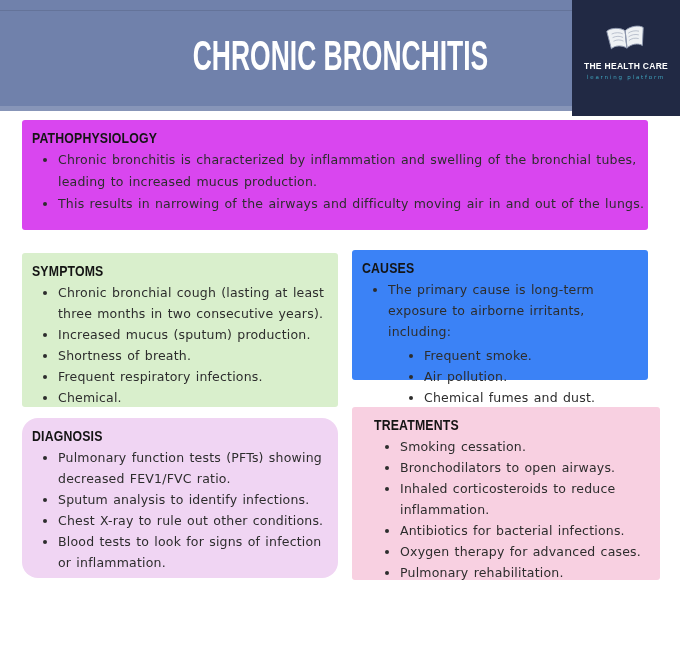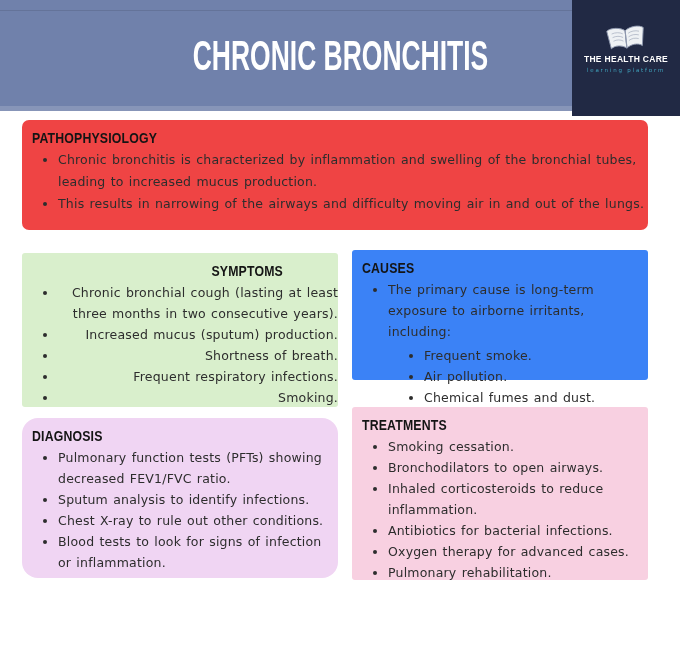--- a/index.html
+++ b/index.html
@@ -27,34 +27,34 @@
     transform:scaleX(0.63);transform-origin:center;white-space:nowrap;
     letter-spacing:0px;
   }
   .logo{
     position:absolute;right:0;top:0;width:108px;height:116px;
     background:#212944;display:flex;flex-direction:column;
     align-items:center;justify-content:flex-start;z-index:2;
   }
   .logo svg{margin-top:24px;}
   .logo-name{
-    margin-top:0;color:#ffffff;font-family:"Liberation Sans",sans-serif;
+    margin-top:7px;color:#ffffff;font-family:"Liberation Sans",sans-serif;
     font-weight:bold;font-size:8.5px;letter-spacing:0.3px;white-space:nowrap;
   }
   .logo-tagline{
     margin-top:3px;color:#3fa3bd;font-size:5.5px;letter-spacing:1.8px;
     white-space:nowrap;font-family:"DejaVu Sans",sans-serif;
   }
   
   .card{position:absolute;border-radius:3px;}
-  #patho     {left:22px; top:120px;width:626px;height:110px;background:#ef4444;border-radius:7px;}
-  #symptoms  {left:22px; top:253px;width:316px;height:154px;background:#d9efcc;text-align:right;}
+  #patho     {left:22px; top:120px;width:626px;height:110px;background:#d946ef;}
+  #symptoms  {left:22px; top:253px;width:316px;height:154px;background:#d9efcc;}
   #causes    {left:352px;top:250px;width:296px;height:130px;background:#3b82f6;}
   #diagnosis {left:22px; top:418px;width:316px;height:160px;background:#f0d5f3;border-radius:16px;}
-  #treatments{left:352px;top:407px;width:296px;height:173px;background:#f8d0e1;}
+  #treatments{left:352px;top:407px;width:296px;height:173px;background:#f8d0e1;padding-left:12px;}
   .card h2{
     margin:9px 0 0 10px;color:#141414;
     font-family:"Liberation Sans",sans-serif;font-weight:bold;font-size:15px;
     transform:scaleX(0.82);transform-origin:left center;letter-spacing:0.2px;
     white-space:nowrap;
   }
   .card ul{margin:3px 0 0 0;padding-left:36px;list-style:disc;}
   .card li{
     font-size:12.5px;line-height:21px;color:#2d2d2d;
     letter-spacing:0.2px;word-spacing:1px;
@@ -98,21 +98,21 @@
   </ul>
 </div>
 
 <div class="card" id="symptoms">
   <h2>SYMPTOMS</h2>
   <ul>
     <li>Chronic bronchial cough (lasting at least three months in two consecutive years).</li>
     <li>Increased mucus (sputum) production.</li>
     <li>Shortness of breath.</li>
     <li>Frequent respiratory infections.</li>
-    <li>Smoking.</li>
+    <li>Chemical.</li>
   </ul>
 </div>
 
 <div class="card" id="causes">
   <h2>CAUSES</h2>
   <ul>
     <li>
       <span>The primary cause is long-term exposure to airborne irritants, including:</span>
       <ul class="sublist">
         <li>Frequent smoke.</li>

